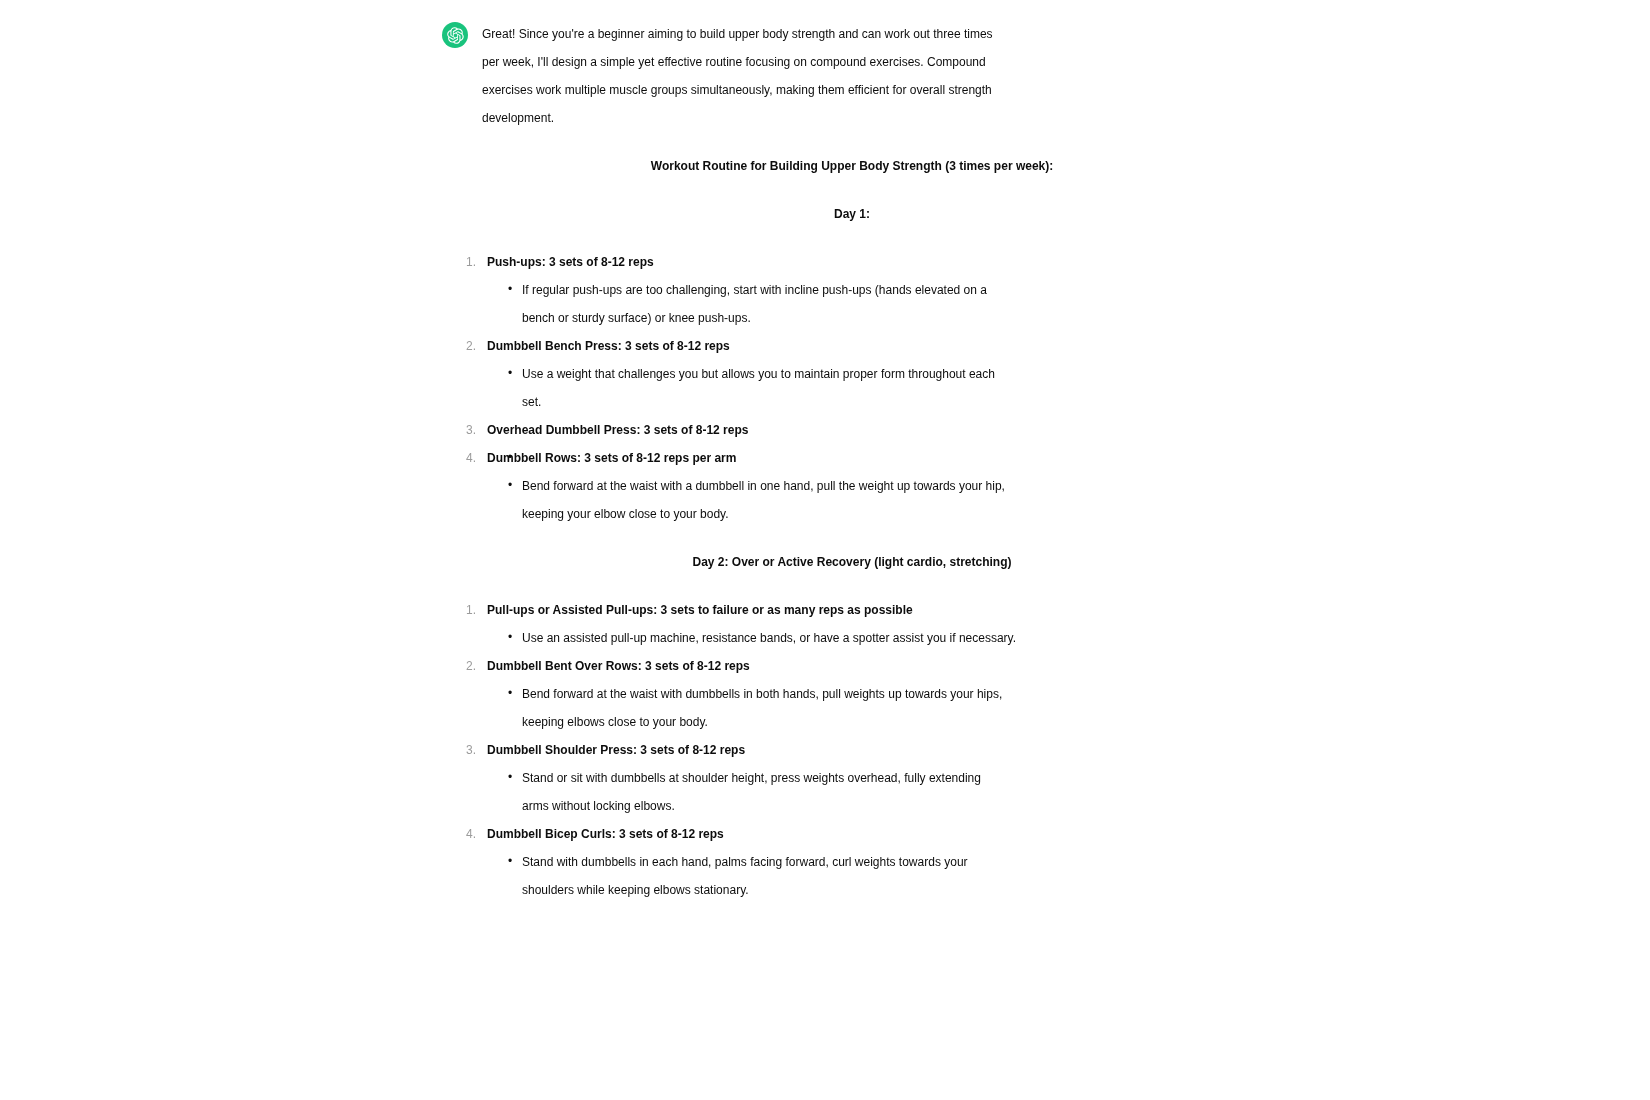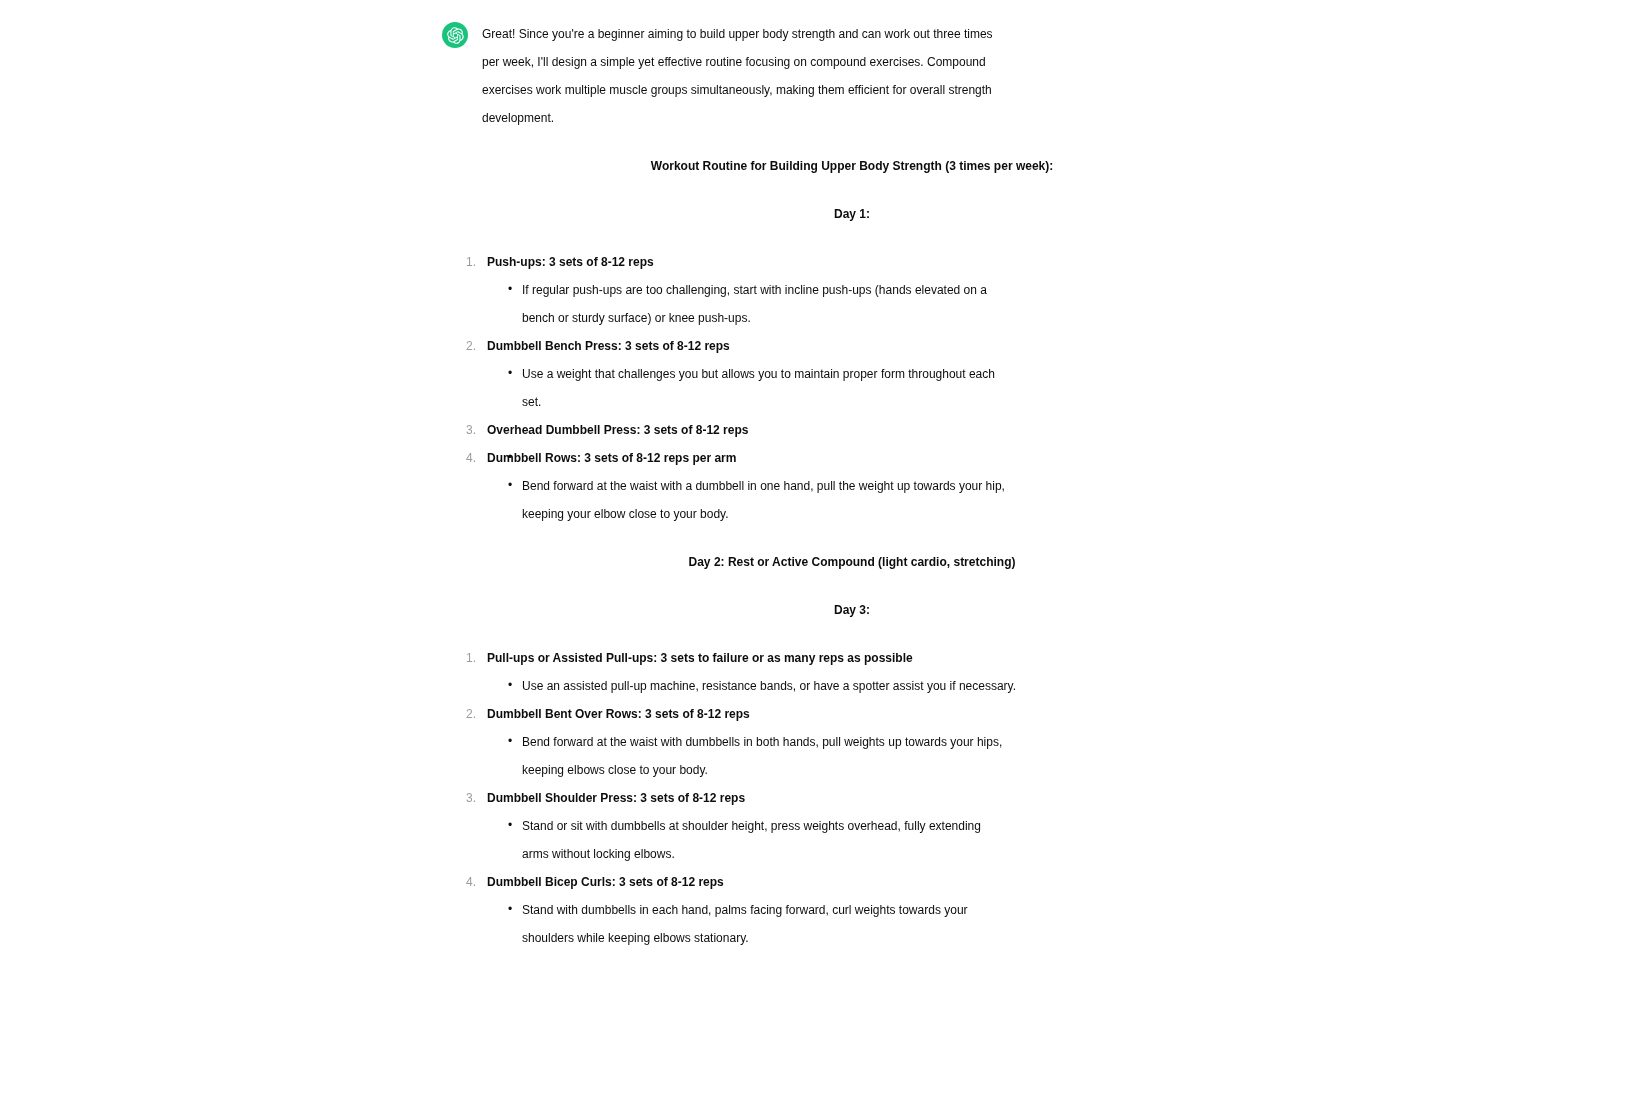--- a/index.html
+++ b/index.html
@@ -88,22 +88,21 @@
 set.</span></li>
           </ul></li>
         <li><span class="li-marker">3.</span><span class="li-text">Overhead Dumbbell Press: 3 sets of 8-12 reps</span><ul class="sub-list">
             <li><span class="bullet">•</span></li>
           </ul></li>
         <li><span class="li-marker">4.</span><span class="li-text">Dumbbell Rows: 3 sets of 8-12 reps per arm</span><ul class="sub-list">
             <li><span class="bullet">•</span><span>Bend forward at the waist with a dumbbell in one hand, pull the weight up towards your hip,
 keeping your elbow close to your body.</span></li>
           </ul></li>
       </ol>
-      <div class="block-heading">Day 2: Rest or Active Compound (light cardio, stretching)</div>
-      <div class="block-heading">Day 3:</div>
+      <div class="block-heading">Day 2: Over or Active Recovery (light cardio, stretching)</div>
       <ol class="block-list">
         <li><span class="li-marker">1.</span><span class="li-text">Pull-ups or Assisted Pull-ups: 3 sets to failure or as many reps as possible</span><ul class="sub-list">
             <li><span class="bullet">•</span><span>Use an assisted pull-up machine, resistance bands, or have a spotter assist you if necessary.</span></li>
           </ul></li>
         <li><span class="li-marker">2.</span><span class="li-text">Dumbbell Bent Over Rows: 3 sets of 8-12 reps</span><ul class="sub-list">
             <li><span class="bullet">•</span><span>Bend forward at the waist with dumbbells in both hands, pull weights up towards your hips,
 keeping elbows close to your body.</span></li>
           </ul></li>
         <li><span class="li-marker">3.</span><span class="li-text">Dumbbell Shoulder Press: 3 sets of 8-12 reps</span><ul class="sub-list">
             <li><span class="bullet">•</span><span>Stand or sit with dumbbells at shoulder height, press weights overhead, fully extending

